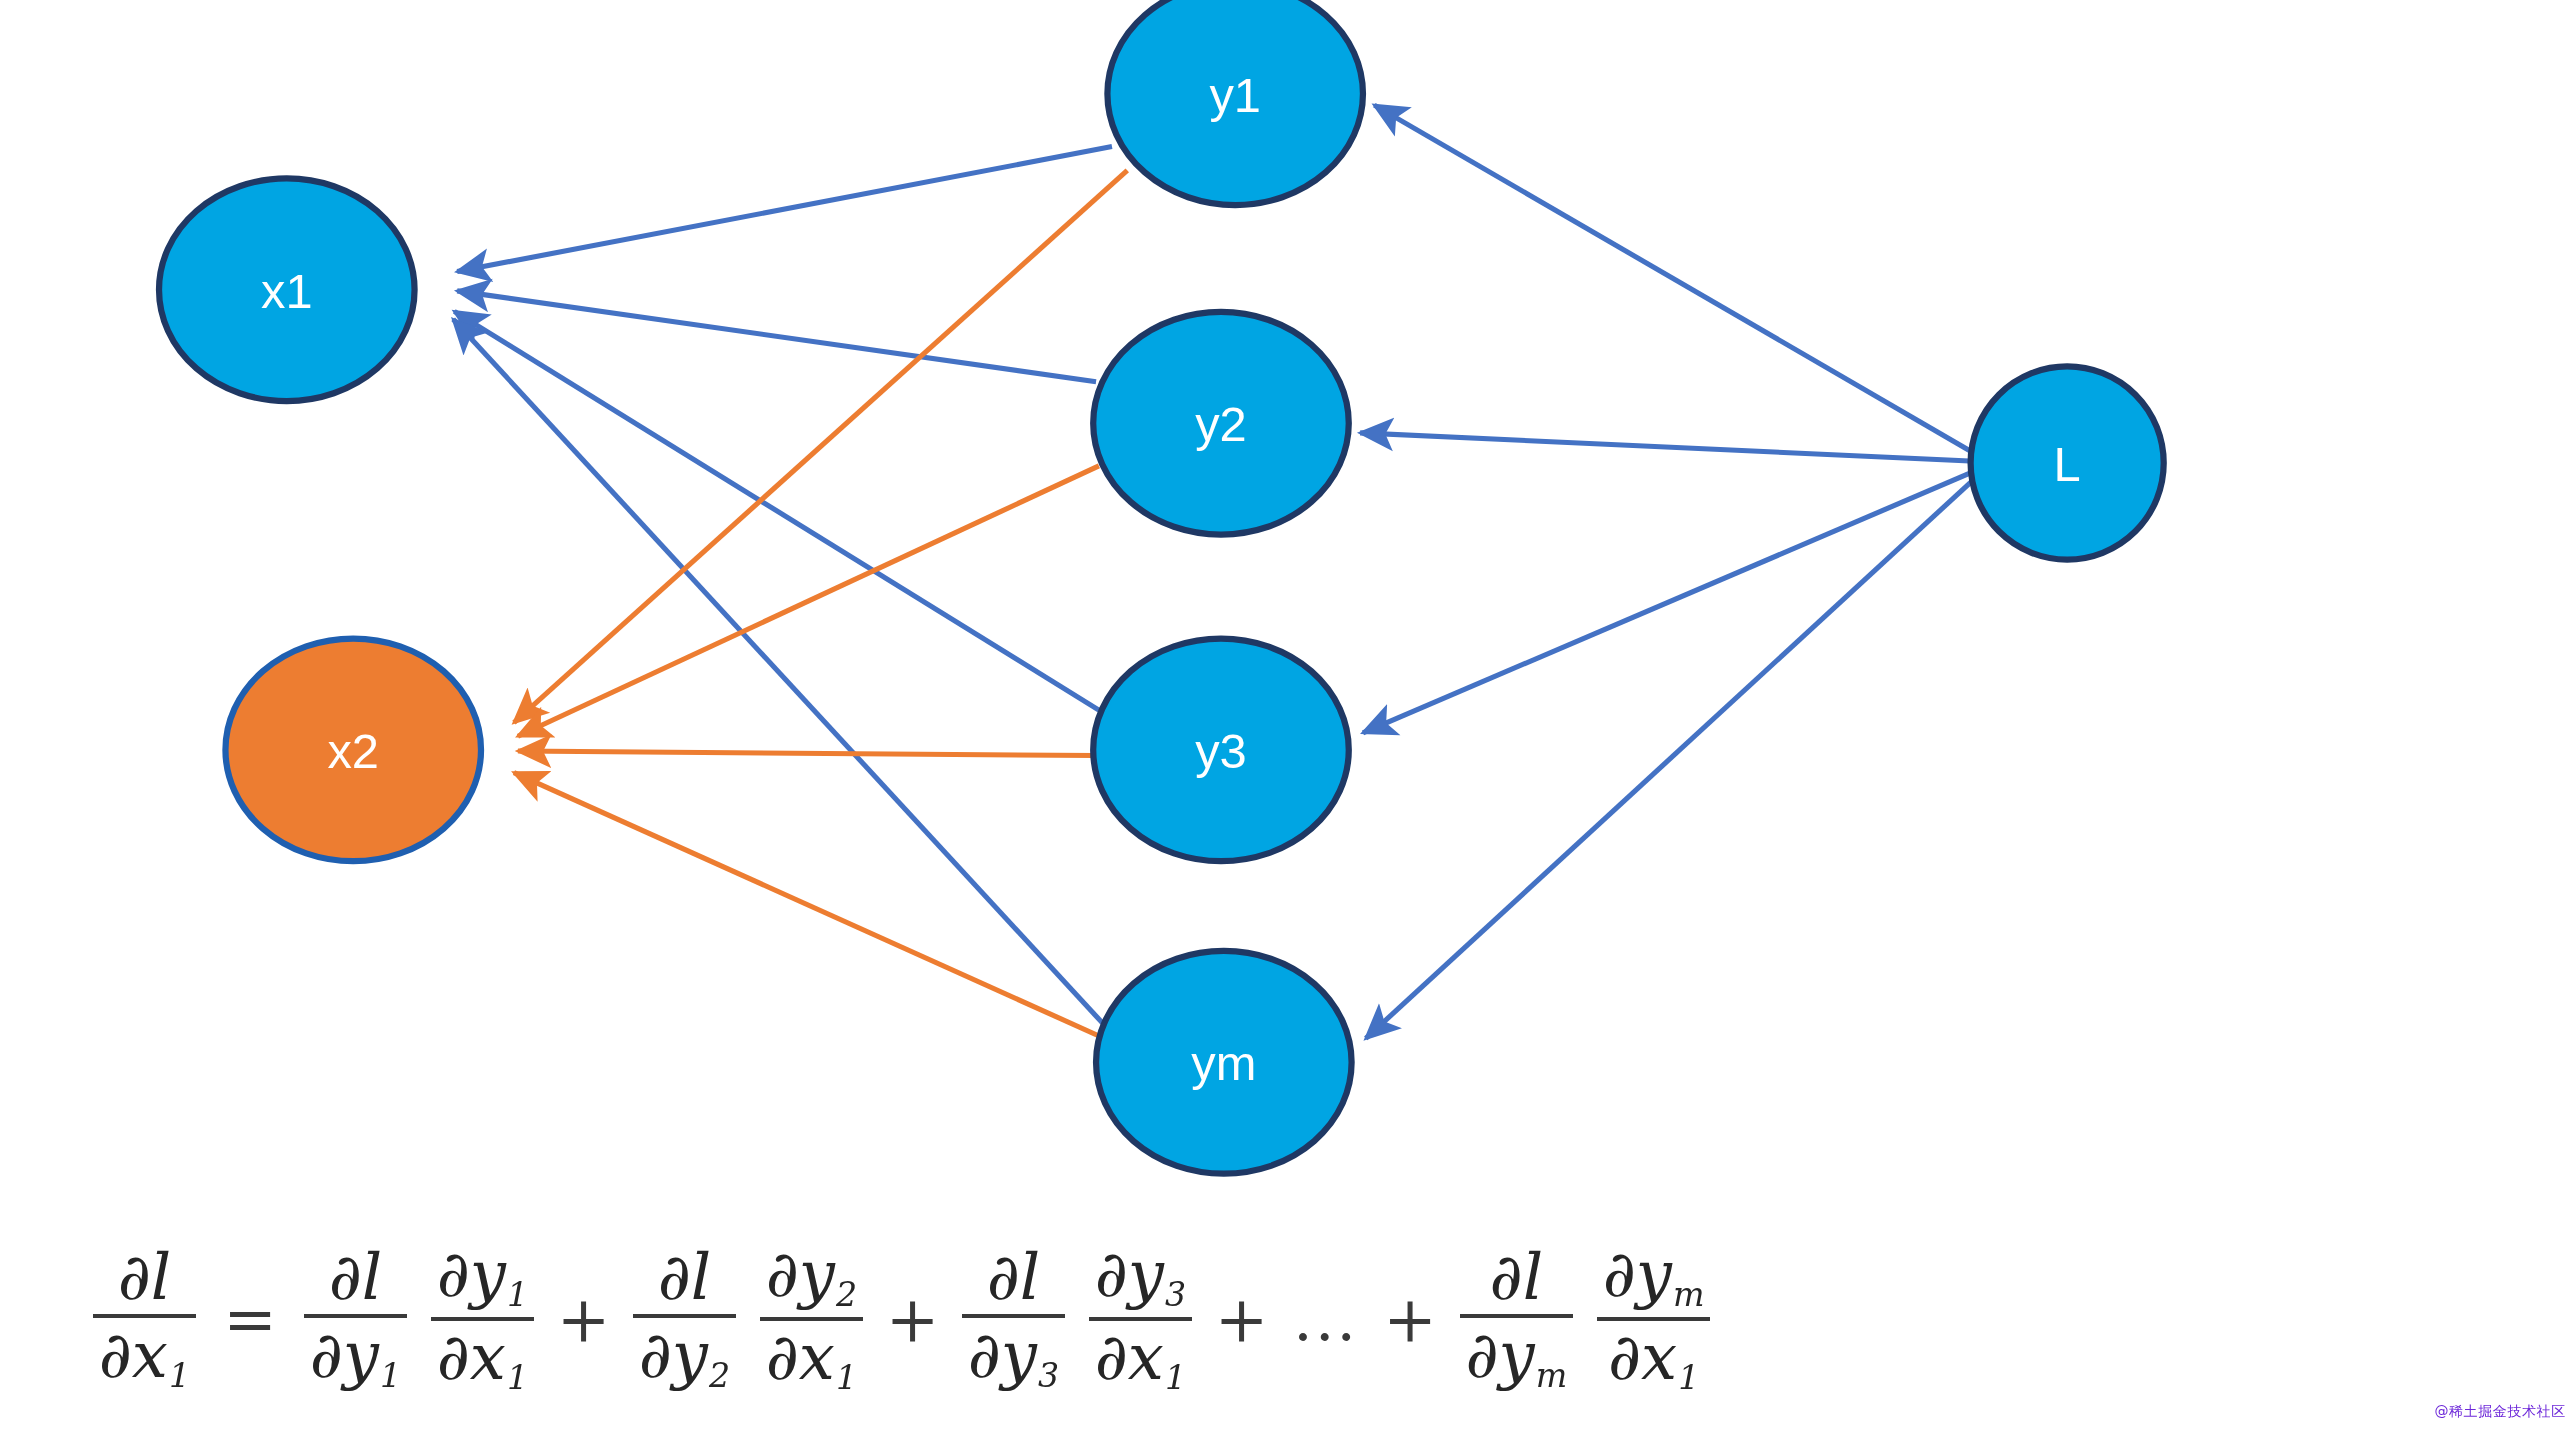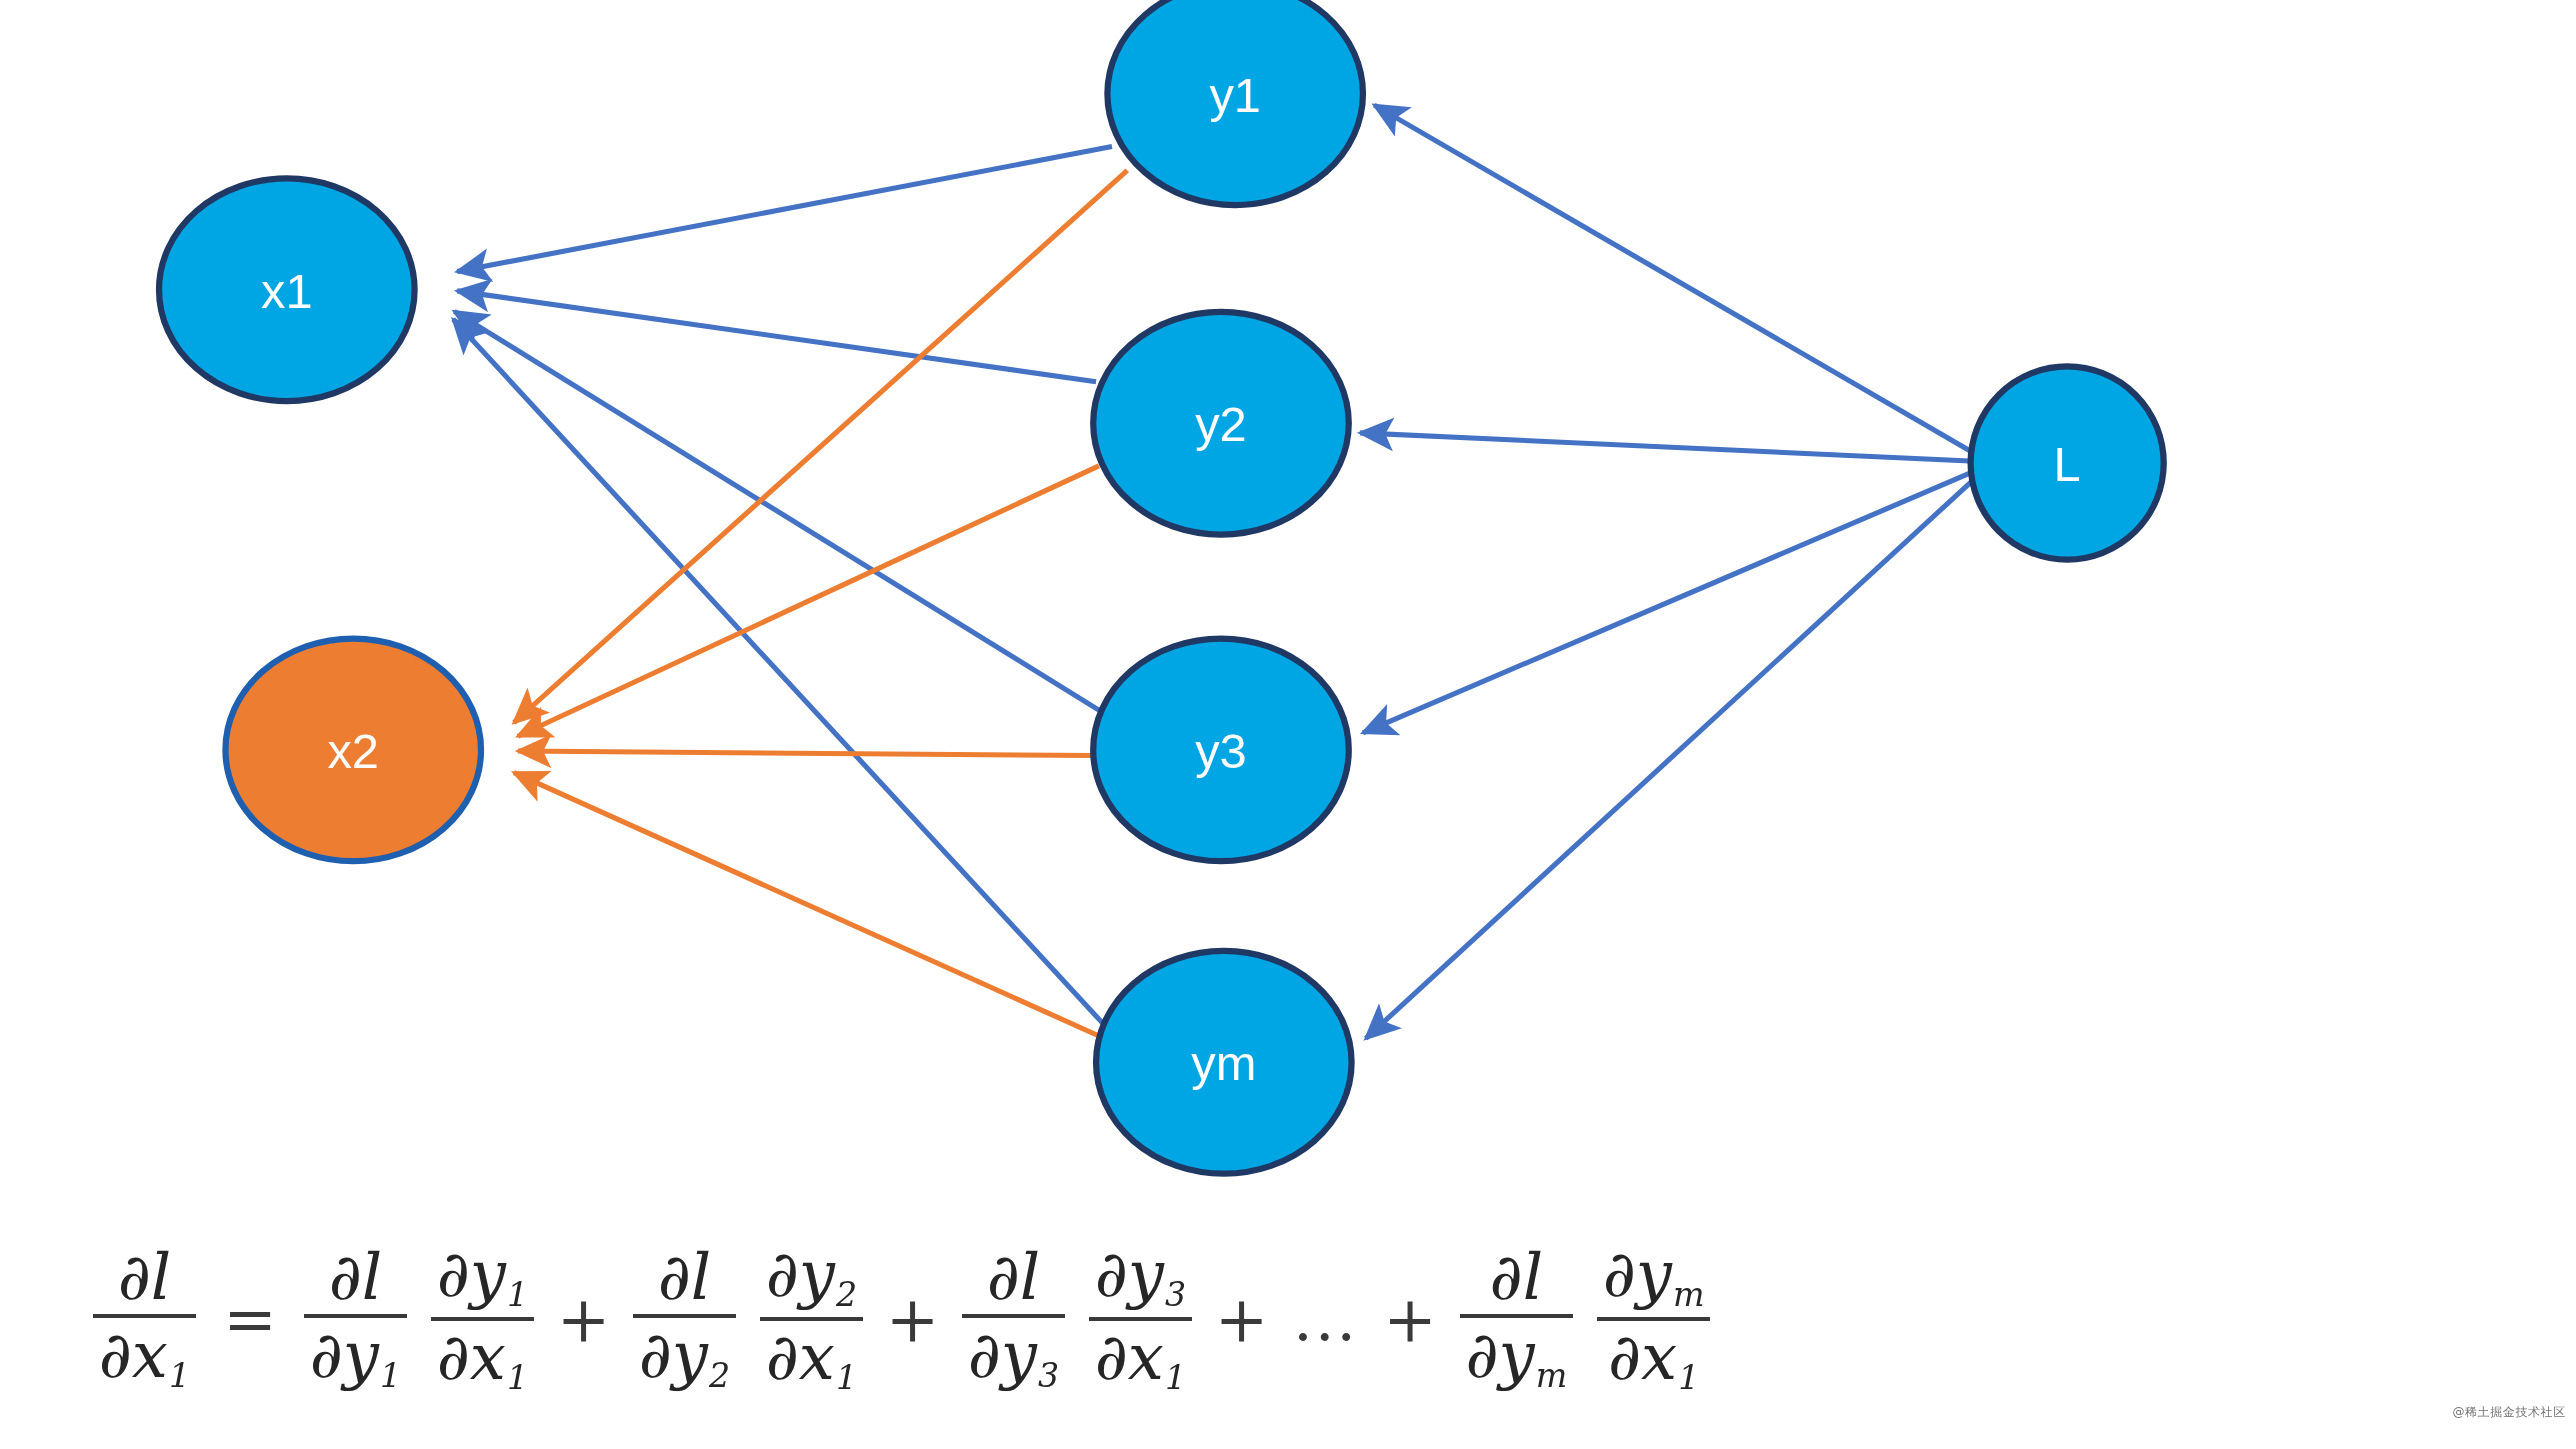--- a/index.html
+++ b/index.html
@@ -112,22 +112,22 @@
     vertical-align: -0.30em;
     margin-left: 1.1px;
   }
 
   
   #watermark {
     position: absolute;
     right: 10.2px;
     bottom: 29.5px;
     font-family: "DejaVu Sans", "Liberation Sans", sans-serif;
-    font-size: 12px;
-    color: #737373;
+    font-size: 14px;
+    color: #6d28d9;
     letter-spacing: 0.6px;
     user-select: none;
     white-space: nowrap;
   }
 </style>
 </head>
 <body>
 
 <div id="diagram-stage">
 

